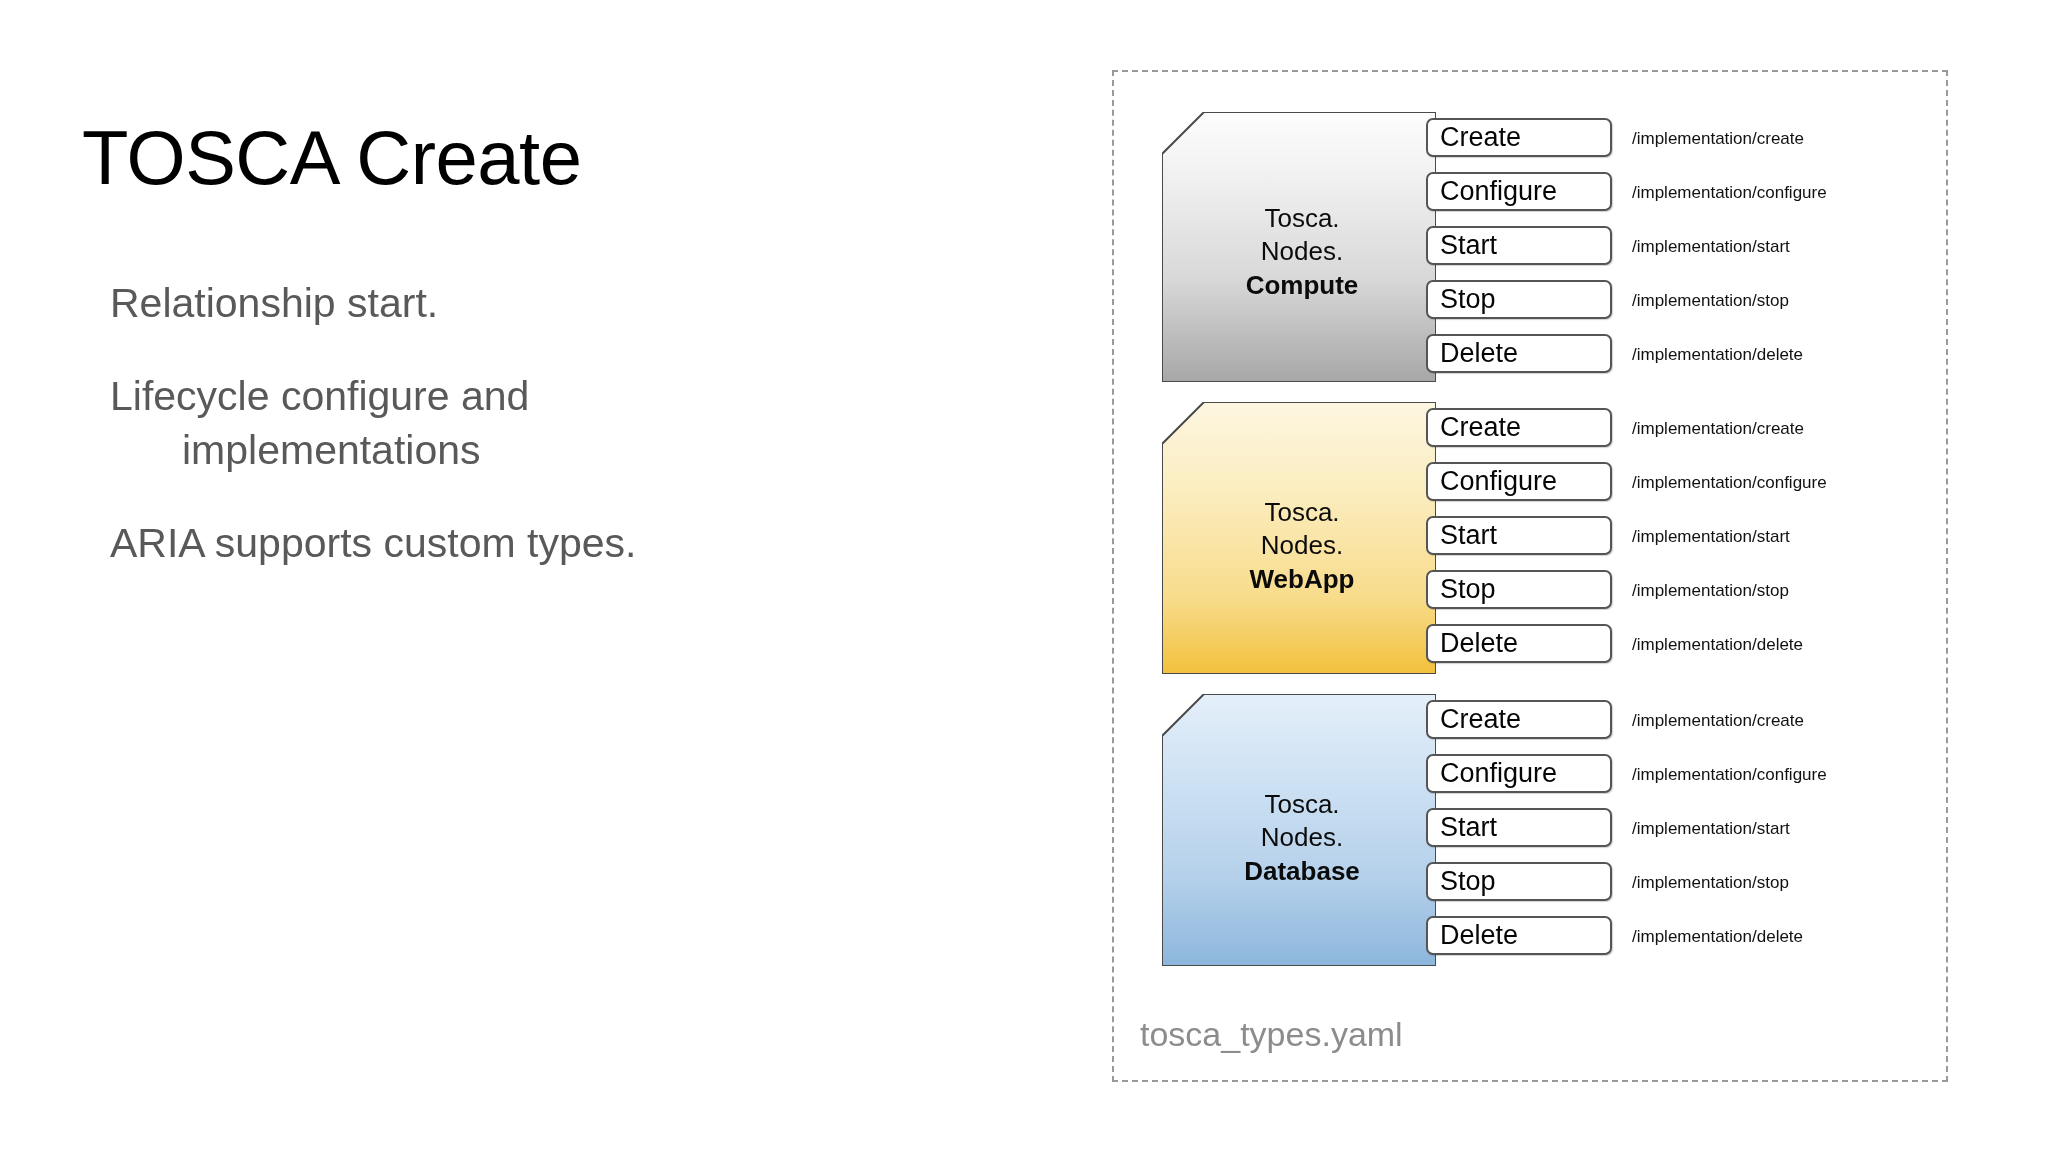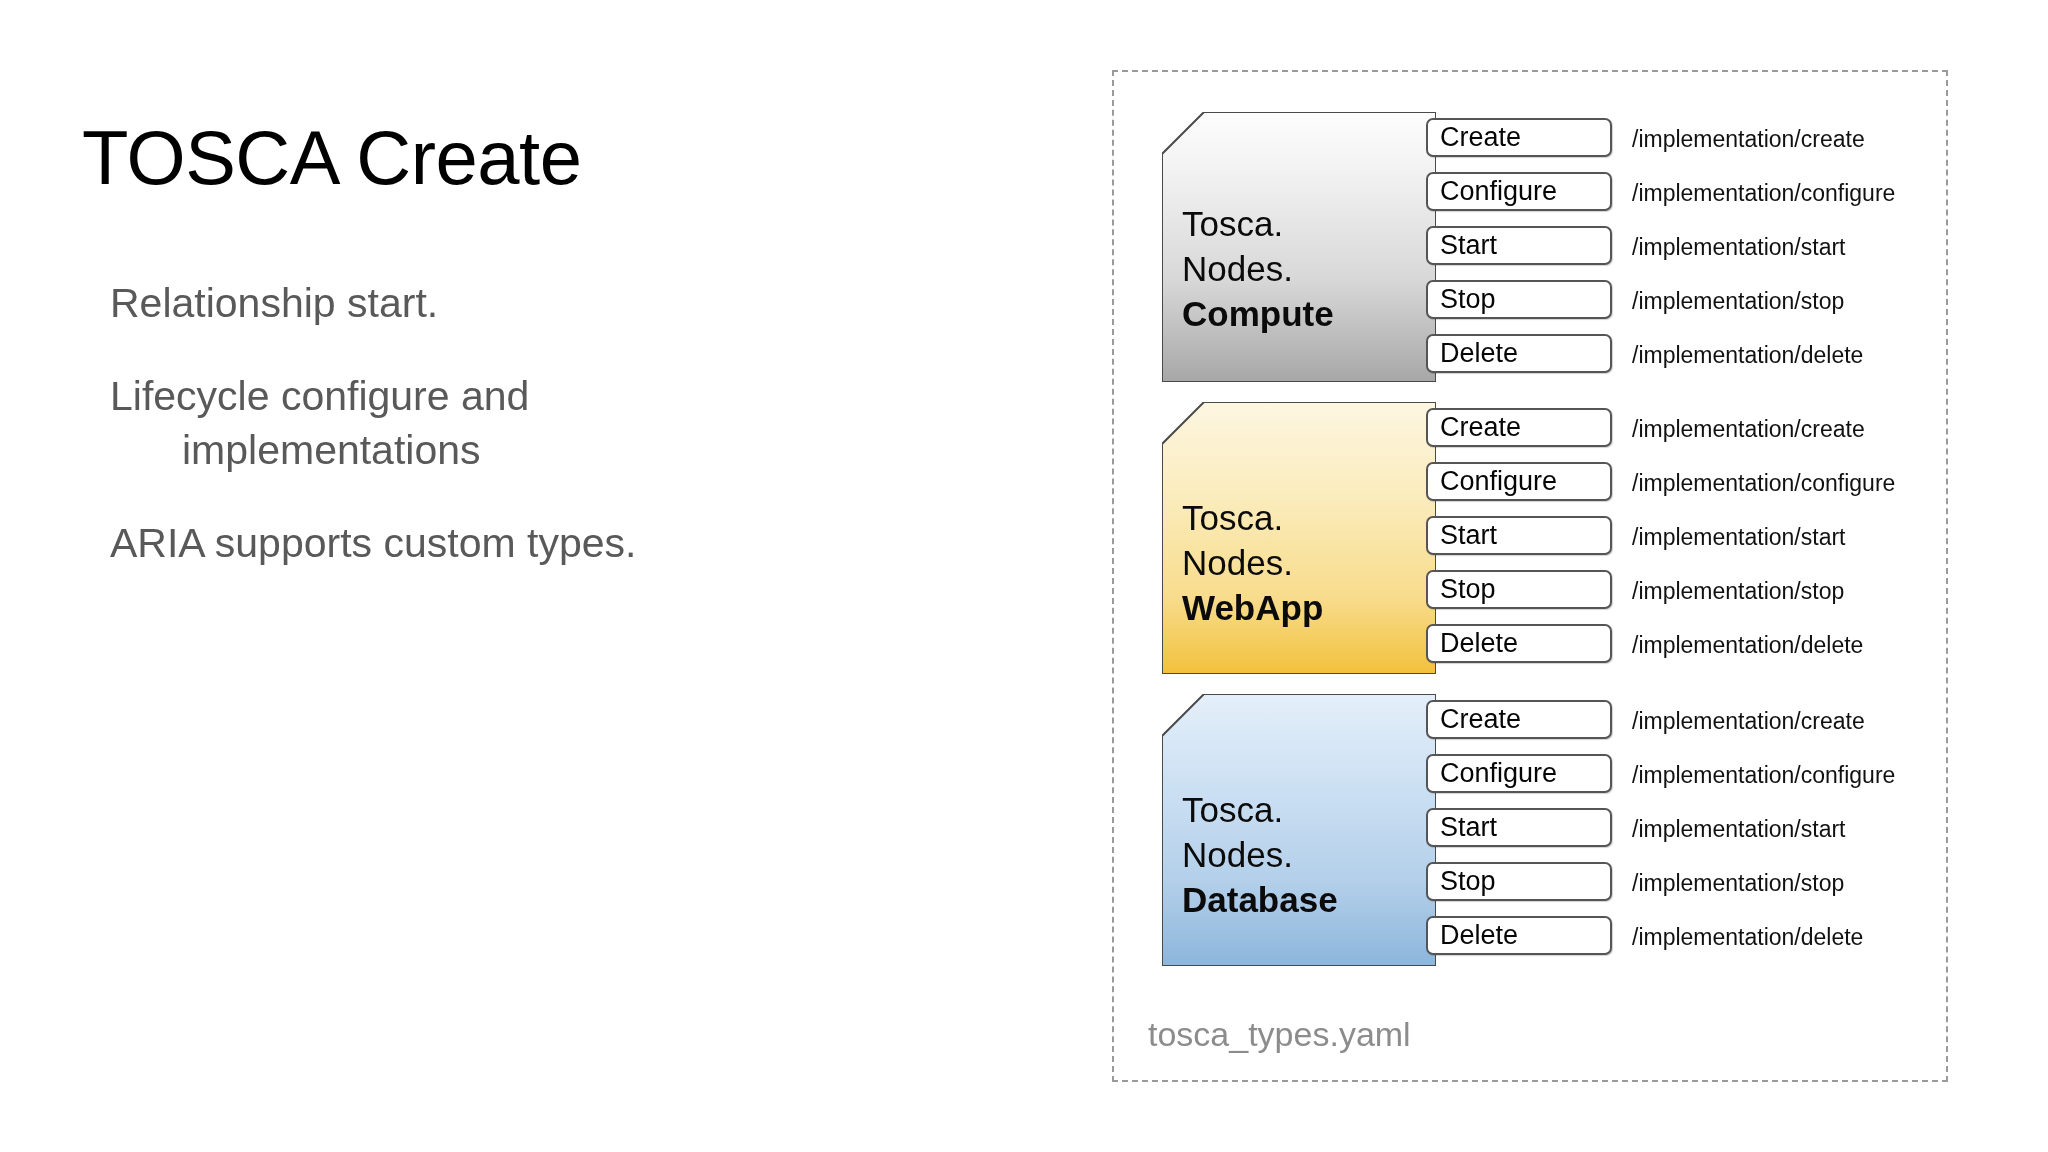--- a/index.html
+++ b/index.html
@@ -60,21 +60,21 @@
     position: absolute;
     left: 1112px;
     top: 70px;
     width: 836px;
     height: 1012px;
     border: 2px dashed #9a9a9a;
     box-sizing: border-box;
   }
   #yaml-filename {
     position: absolute;
-    left: 34px;
+    left: 26px;
     bottom: 26px;
     font-size: 34px;
     color: #8c8c8c;
     font-weight: 400;
     white-space: nowrap;
   }
 
   .node-group {
     position: absolute;
     left: 0;
@@ -105,24 +105,25 @@
   .node-body-outline svg { display: block; width: 100%; height: 100%; }
 
   .node-compute  { background: linear-gradient(to bottom, #fdfdfd 0%, #f2f2f2 22%, #d8d8d8 62%, #a7a7a7 100%); }
   .node-webapp   { background: linear-gradient(to bottom, #fdf6e1 0%, #fbeec2 30%, #f8dc8c 72%, #f2c13c 100%); }
   .node-database { background: linear-gradient(to bottom, #e4eff9 0%, #cfe2f4 30%, #b4d0ea 68%, #8cb6dc 100%); }
 
   .node-label {
     position: absolute;
     left: 68px;
     width: 240px;
-    font-size: 35px;
+    font-size: 26px;
     color: #0b0b0b;
     line-height: 1.28;
     z-index: 3;
+    text-align: center;
   }
   #node-group-0 .node-label { top: 90px; }
   #node-group-1 .node-label { top: 94px; }
   #node-group-2 .node-label { top: 94px; }
   .node-label .type-part { display: block; font-weight: 400; }
   .node-label .name-part { display: block; font-weight: 700; }
 
   
   .ops-column {
     position: absolute;
@@ -154,21 +155,21 @@
     top: 5px;
     font-size: 27px;
     color: #060606;
     line-height: 29px;
     white-space: nowrap;
   }
   .op-impl {
     position: absolute;
     left: 206px;
     top: 10px;
-    font-size: 23px;
+    font-size: 17px;
     color: #111111;
     white-space: nowrap;
     line-height: 22px;
   }
 </style>
 </head>
 <body>
 
 <div id="left-panel">
 

